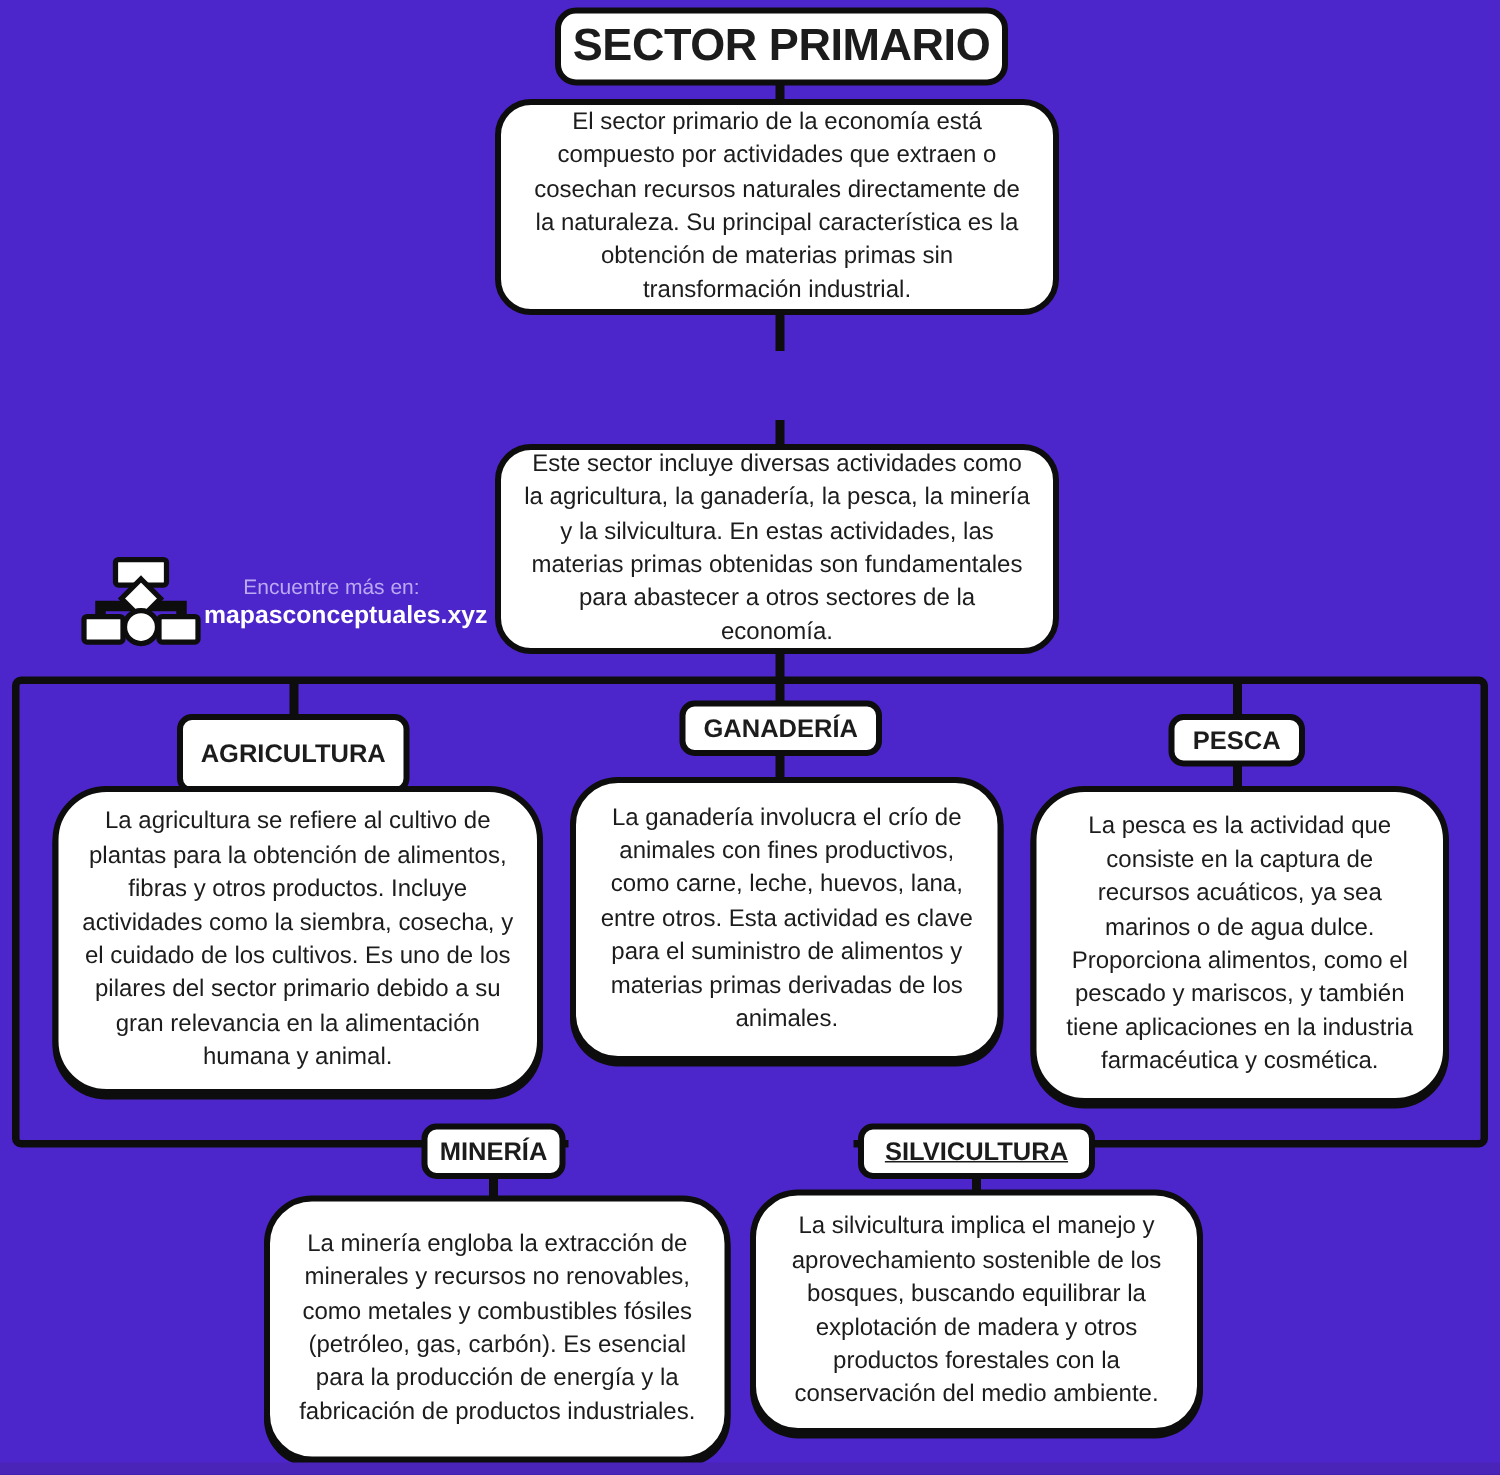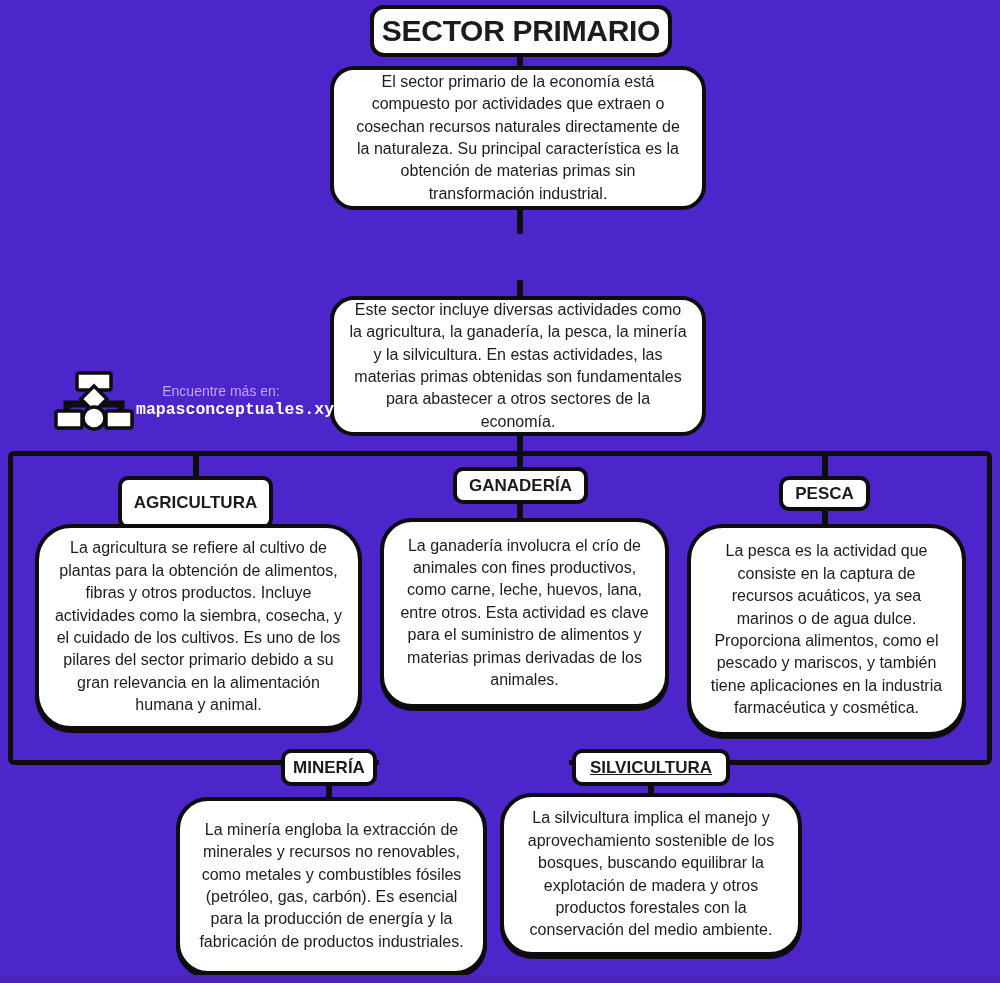--- a/index.html
+++ b/index.html
@@ -50,21 +50,21 @@
   .desc-box.r24{ border-radius:24px; }
   .desc-box.r32{ border-radius:32px; }
   .desc-box.r36{ border-radius:36px; }
   .label-box{ border-radius:10px; font-size:17px; font-weight:bold; padding:2px 6px; }
 
   
   .watermark{ position:absolute; left:54px; top:371px; display:flex; align-items:center; }
   .watermark svg{ display:block; }
   .wm-text{ margin-left:2px; width:170px; text-align:center; line-height:1.25; }
   .wm-line1{ display:block; font-size:14px; color:var(--watermark-label-color,#BCA9F3); }
-  .wm-line2{ display:block; font-size:16.5px; font-weight:bold; color:var(--watermark-site-color,#FFFFFF);font-family:Liberation Mono, monospace; }
+  .wm-line2{ display:block; font-size:16.5px; font-weight:bold; color:var(--watermark-site-color,#FFFFFF); }
 
   .footer-band{
     position:absolute; left:0; top:975px; width:1000px; height:8px;
     background:var(--footer-band-color,#4A23B9);
   }
 </style>
 </head>
 <body>
 
 <div class="canvas">

